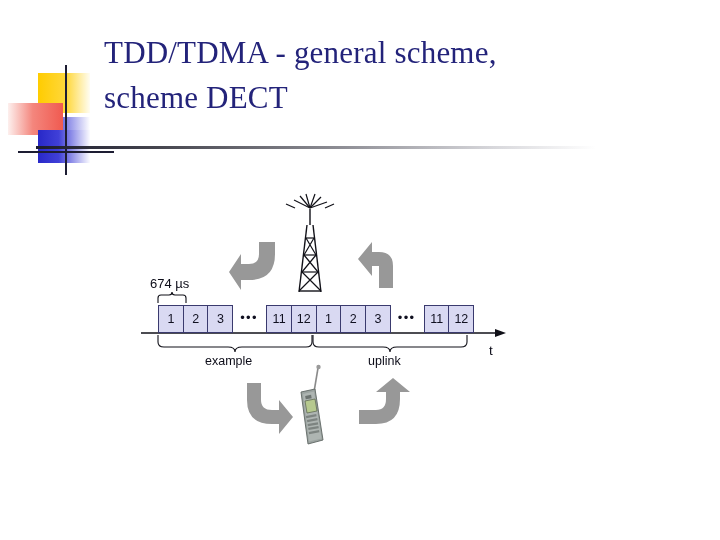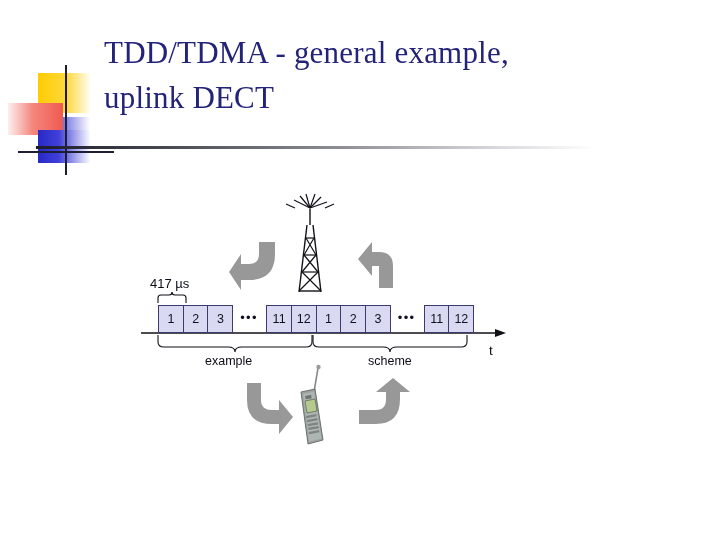--- a/index.html
+++ b/index.html
@@ -124,22 +124,22 @@
   <div id="logo">
     <div class="sq sq-yellow"></div>
     <div class="sq sq-blue2"></div>
     <div class="sq sq-red"></div>
     <div class="sq sq-blue"></div>
     <div class="sq ln-v"></div>
     <div class="sq ln-h"></div>
   </div>
 
   <div id="title">
-    <span class="tline">TDD/TDMA - general example,</span>
-    <span class="tline">uplink DECT</span>
+    <span class="tline">TDD/TDMA - general scheme,</span>
+    <span class="tline">scheme DECT</span>
   </div>
 
   <div id="rule"></div>
 
   <div id="diagram">
 
     <svg class="svg-layer" width="720" height="540" viewBox="0 0 720 540">
 
       <g stroke="#111118" fill="none" stroke-width="1.2">
 
@@ -289,19 +289,19 @@
       <div class="slot sep-left">1</div>
       <div class="slot">2</div>
       <div class="slot">3</div>
       <div class="gap">
           <span>•••</span>
         </div>
       <div class="slot">11</div>
       <div class="slot">12</div>
     </div>
 
-    <div class="lbl" id="lbl-417">417 µs</div>
+    <div class="lbl" id="lbl-417">674 µs</div>
     <div class="lbl" id="lbl-down">example</div>
-    <div class="lbl" id="lbl-up">scheme</div>
+    <div class="lbl" id="lbl-up">uplink</div>
     <div class="lbl" id="lbl-t">t</div>
 
   </div>
 </div>
 
 </body></html>

